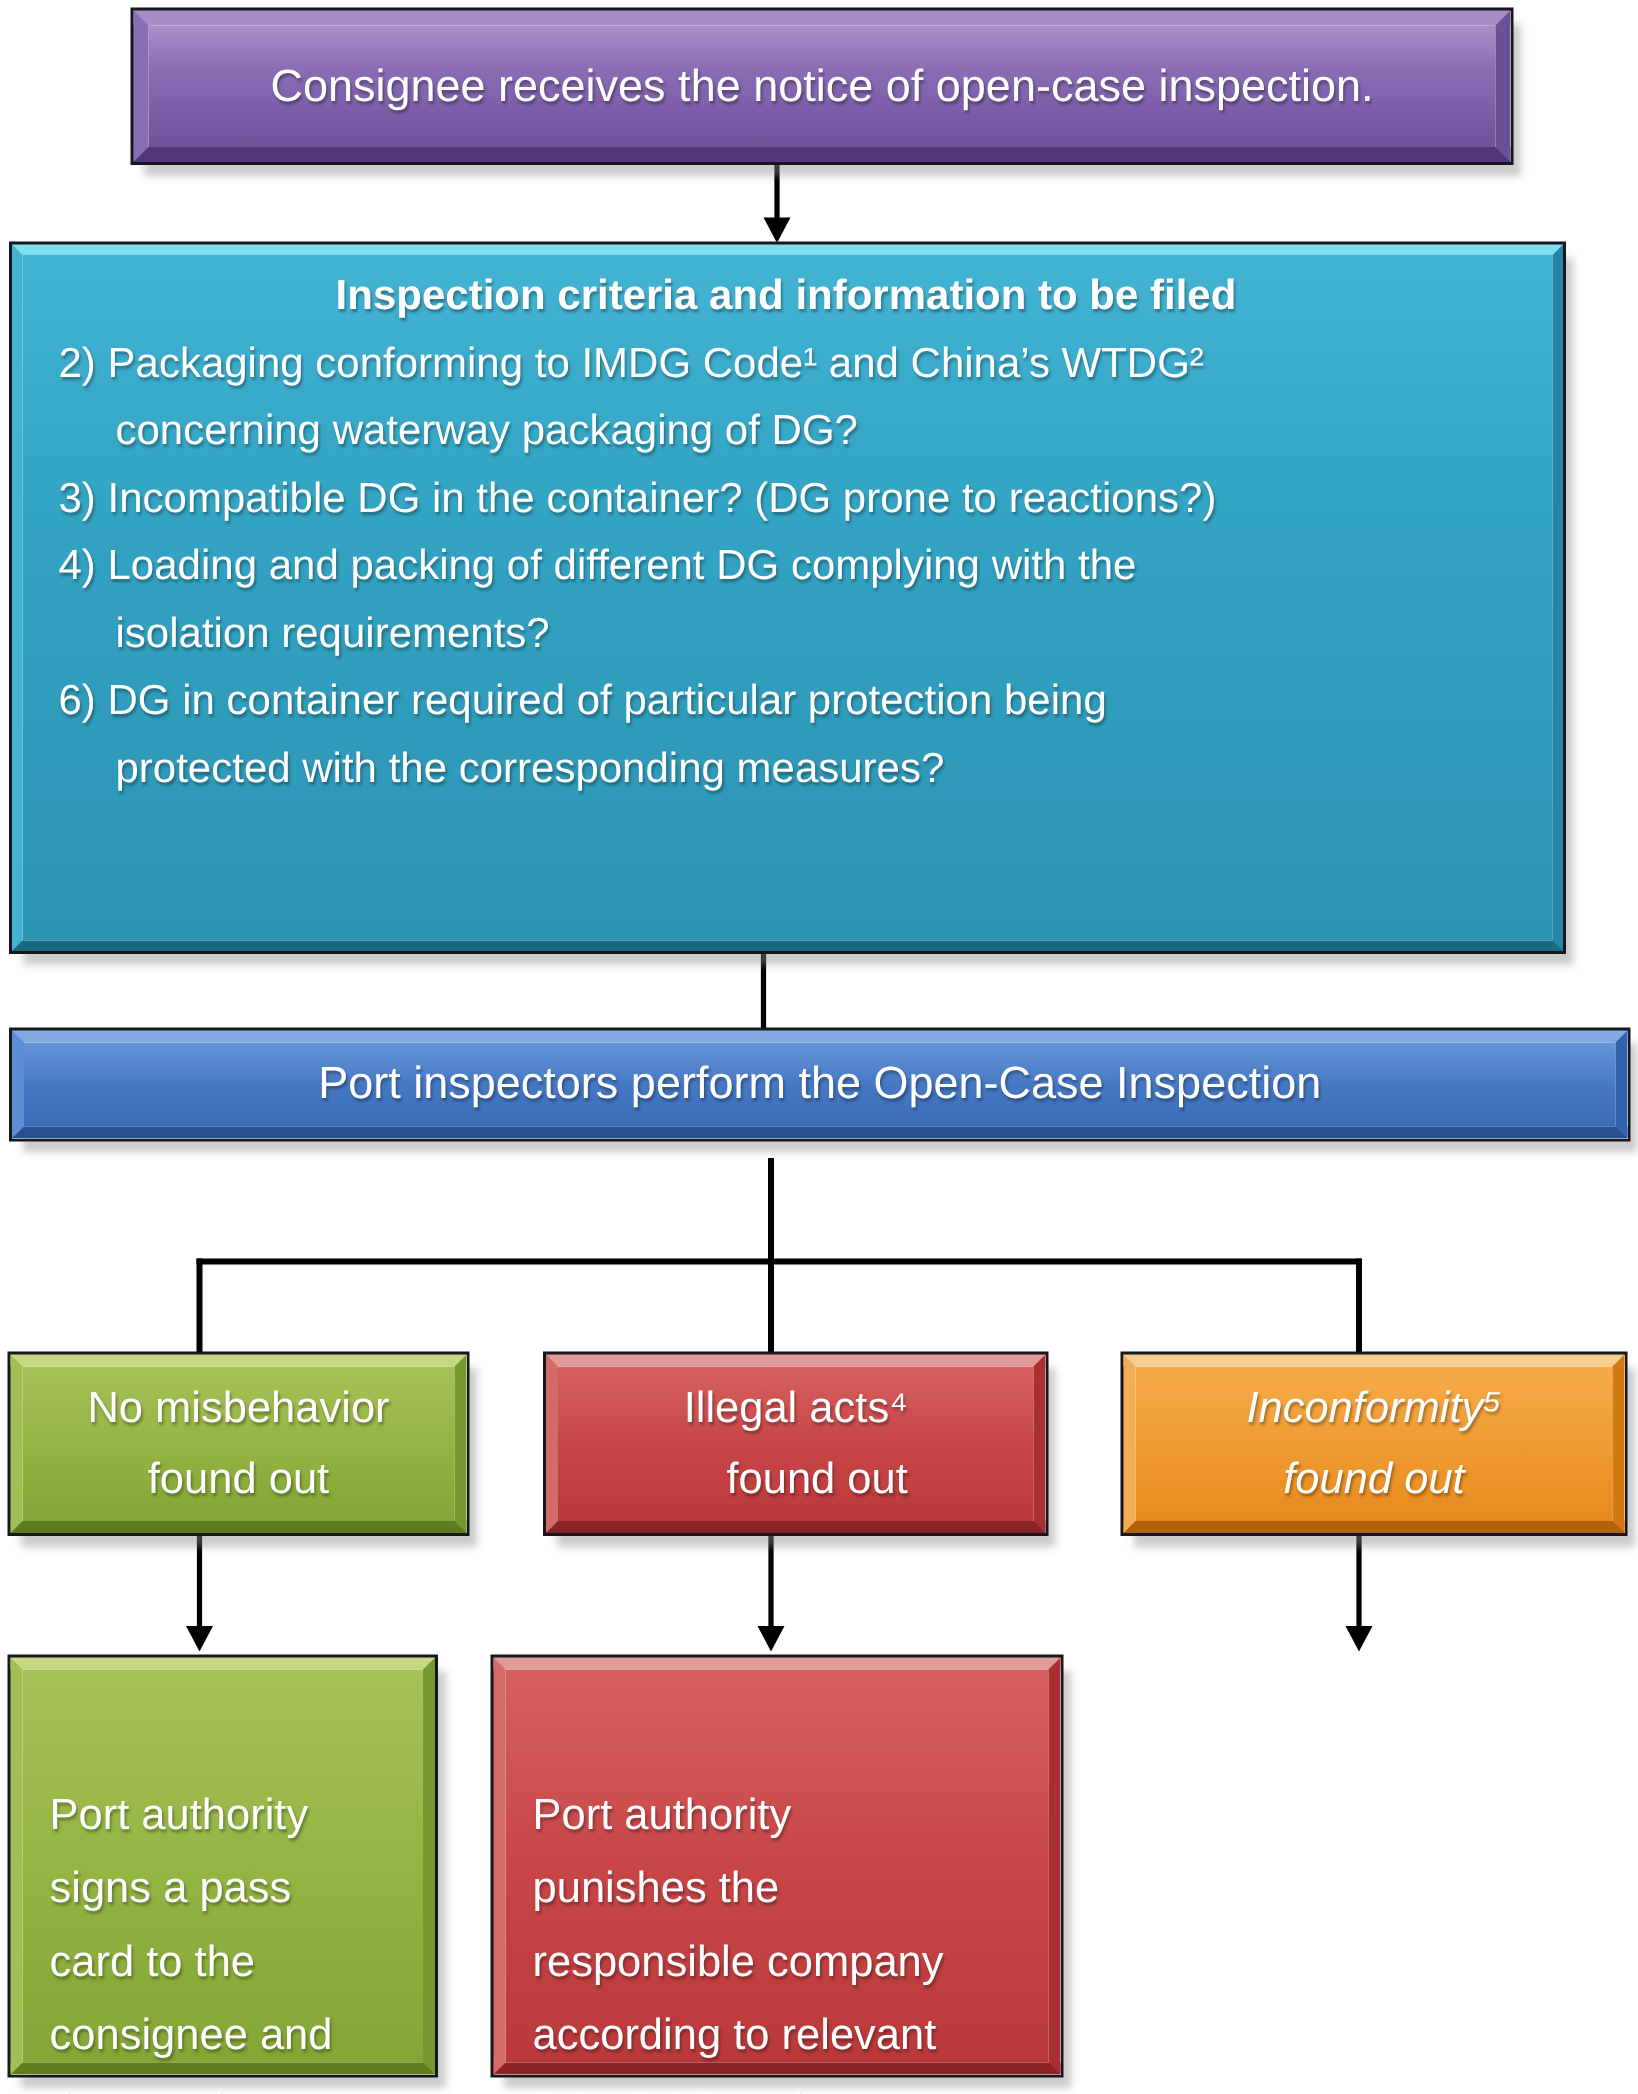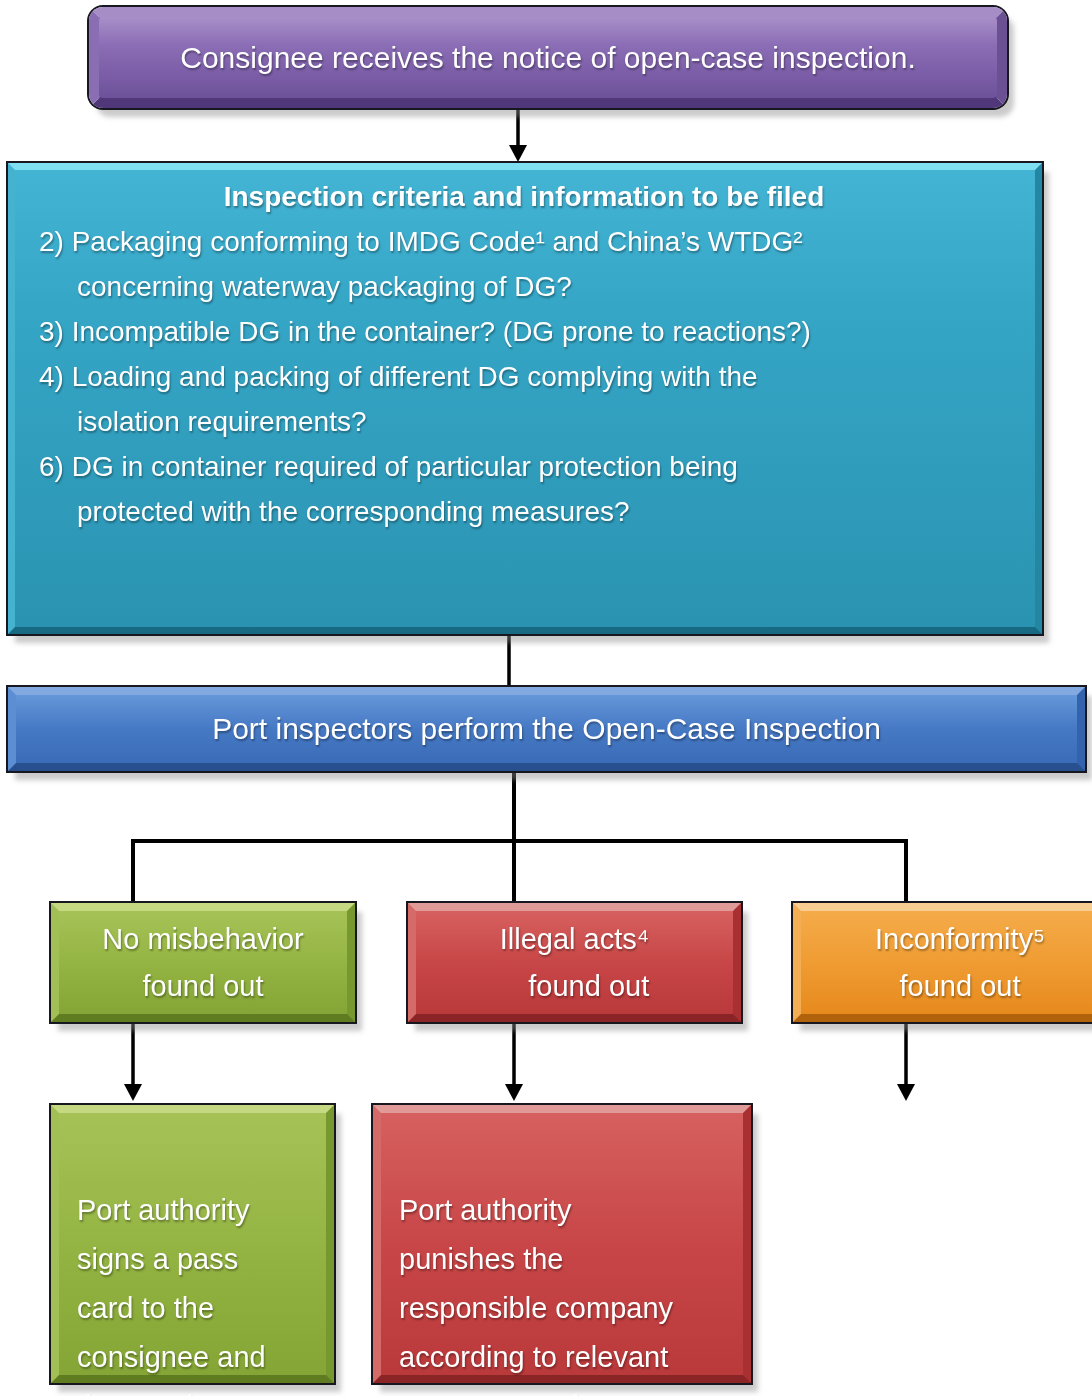--- a/index.html
+++ b/index.html
@@ -9,47 +9,47 @@
     color:#ffffff; overflow:hidden;
   }
   .connectors { position:absolute; left:0; top:0; width:1092px; height:1396px; z-index:1; }
   .node {
     position:absolute; box-sizing:border-box; z-index:2;
     border-style:solid; border-width:8px;
     box-shadow:0 0 0 2px #17171f, 7px 9px 5px rgba(140,140,140,0.45);
     text-shadow:1px 2px 2px rgba(0,0,0,0.35);
   }
   .center { display:flex; align-items:center; justify-content:center; text-align:center; }
-  .prewrap { white-space:pre-line;margin-left:44px; }
+  .prewrap { white-space:pre-line; }
 
   
   .purple { border-width:10px;
     border-color:#a78dc6 #6b5094 #503779 #8a6eb3;
     background:linear-gradient(180deg,#a98fc8 0%,#8a6db5 35%,#7b5ea7 70%,#6d5199 100%); }
   .teal { border-width:7px;
     border-color:#7fdff2 #2387a4 #186a82 #45b3cf;
     background:linear-gradient(180deg,#44b4d4 0%,#35a6c6 30%,#2b93b2 100%); }
   .blue {
     border-color:#82a9e0 #3363ac #28508e #5c8ed3;
     background:linear-gradient(180deg,#6496d9 0%,#4679c4 50%,#3a6cb8 100%); }
   .green {
     border-color:#c5d983 #77982e #5f7c20 #a2bf55;
     background:linear-gradient(180deg,#a6c257 0%,#92b341 55%,#85a636 100%); }
   .red {
     border-color:#e09a97 #a93032 #8b2426 #d56b69;
     background:linear-gradient(180deg,#d6605f 0%,#c84647 50%,#ba393b 100%); }
   .orange {
     border-color:#f8cd92 #d4790f #b1620c #f3ad53;
-    background:linear-gradient(180deg,#f5ab49 0%,#ef9c33 50%,#e78a1d 100%); }
+    background:linear-gradient(180deg,#f5ab49 0%,#ef9c33 50%,#e78a1d 100%);font-style:italic; }
 
   
-  .n-start   { left:89px;  top:7px;    width:918px;  height:101px; font-size:30px;border-radius:14px; }
+  .n-start   { left:89px;  top:7px;    width:918px;  height:101px; font-size:30px; }
   .n-criteria{ left:8px;   top:163px;  width:1034px; height:471px; font-size:28px;
                padding:4px 26px 0 24px; }
-  .n-inspect { left:8px;   top:687px;  width:1077px; height:84px;  font-size:30px; }
+  .n-inspect { left:8px;   top:687px;  width:1077px; height:72px;  font-size:30px; }
 
   .n-out-label { top:903px; height:119px; font-size:29px; line-height:47px; }
   .n-out-g { left:7px;   width:304px; }
   .n-out-r { left:364px; width:333px;text-align:right; }
   .n-out-o { left:749px; width:334px; }
 
   .n-act { top:1105px; height:278px; font-size:29px; line-height:49px; padding:24px 14px 0 18px; }
   .n-act-g { left:7px;   width:283px; }
   .n-act-r { left:329px; width:378px; }
   .n-act-o { left:749px; width:334px; }

